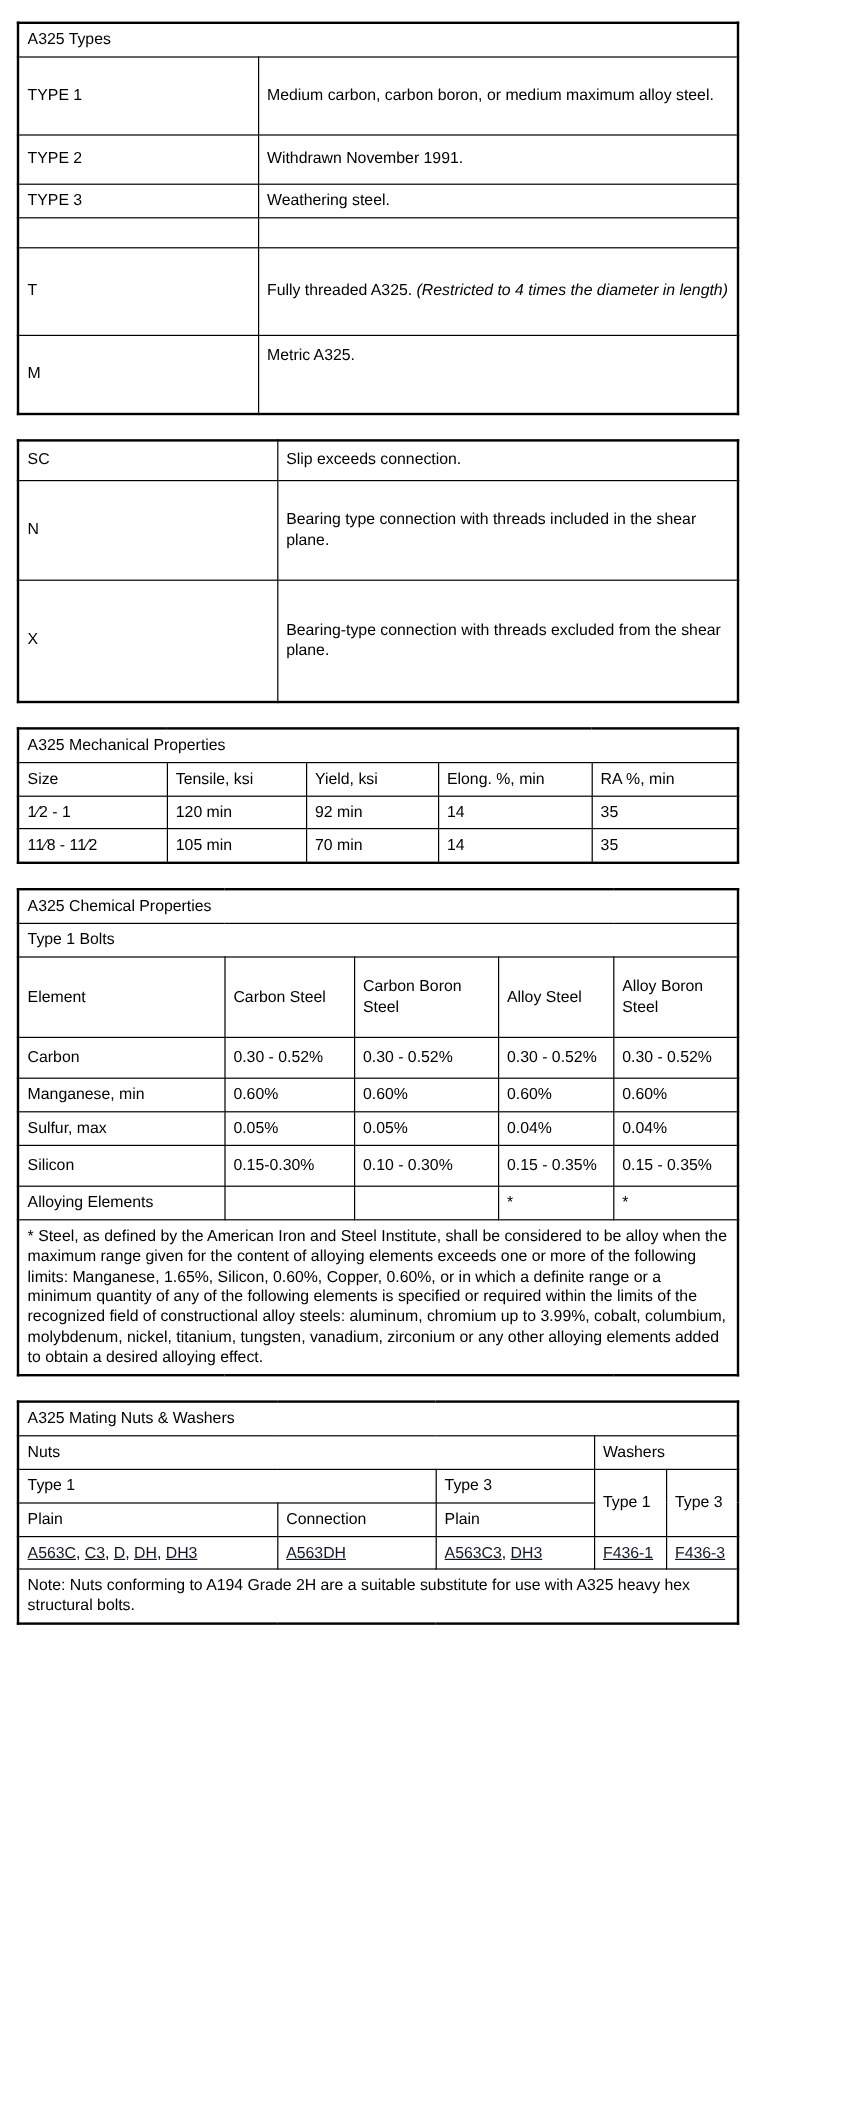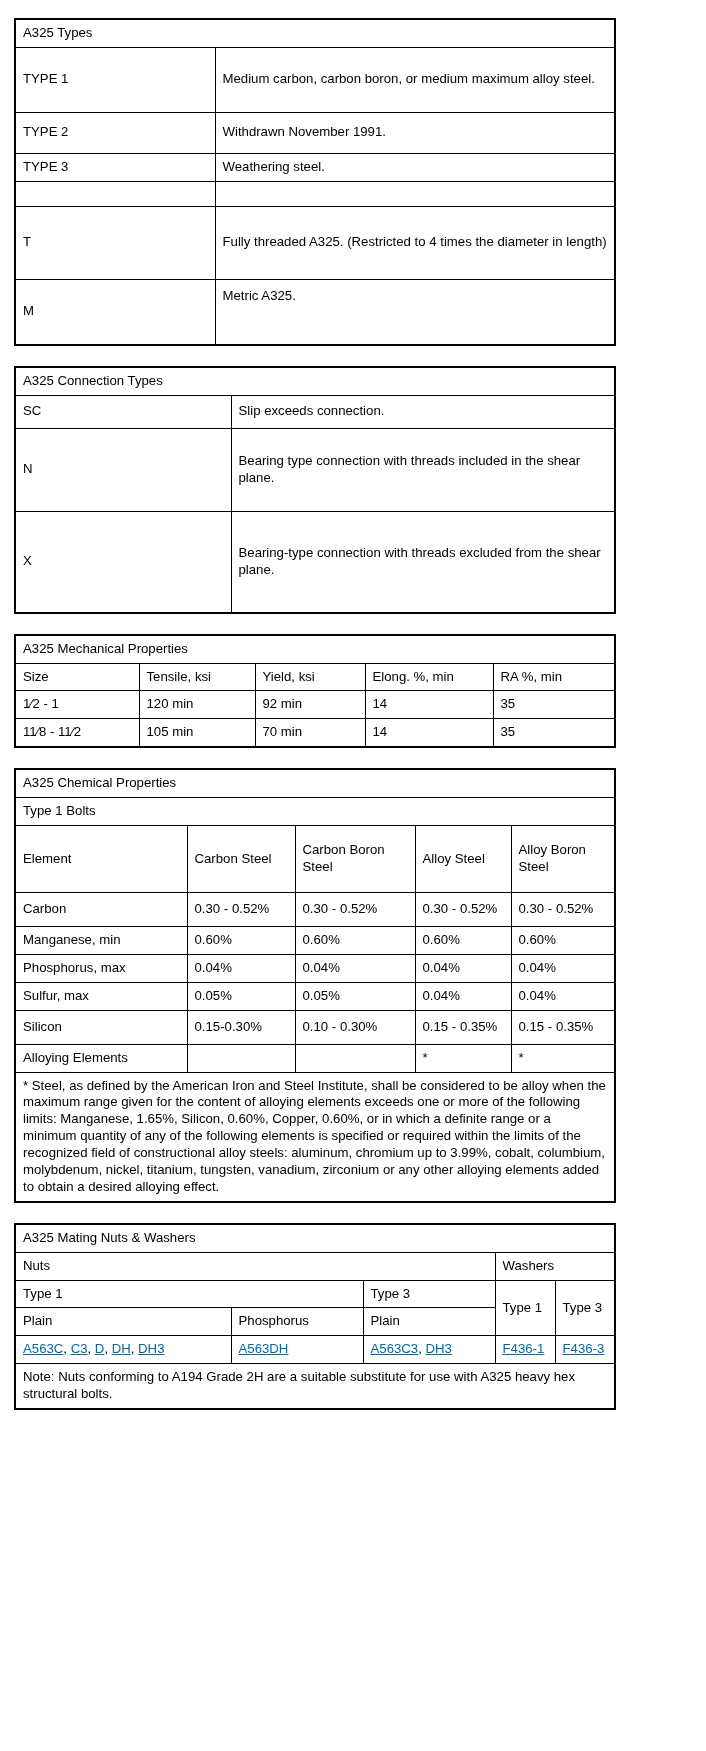--- a/index.html
+++ b/index.html
@@ -51,21 +51,21 @@
     text-align: center;
     font-weight: bold;
   }
   .ctrb {
     text-align: center;
     font-weight: bold;
   }
   .num {
     text-align: right;
   }
-  .ital { }
+  .ital { font-style: italic; }
   .gap { height: 20px; }
   .spacer-row td { height: 14px; padding: 0; }
 
   
   .t-types col.c1 { width: 200px; }
   .t-types col.c2 { width: 400px; }
   .cell-tall { height: 54px; }
   .cell-mid { height: 30px; }
   .cell-tallx { height: 62px; }
 
@@ -98,21 +98,21 @@
     text-align: left;
   }
 
   
   .t-nuts col.n1 { width: 216px; }
   .t-nuts col.n2 { width: 132px; }
   .t-nuts col.n3 { width: 132px; }
   .t-nuts col.n4 { width: 60px; }
   .t-nuts col.n5 { width: 60px; }
   .lnk {
-    color: #0369a1;
+    color: #0f172a;
     text-decoration: underline;
     cursor: pointer;
   }
   .note td {
     font-size: 13.4px;
     line-height: 1.45;
     padding: 10px 9px 12px 9px;
   }
   .tight { padding-top: 3px; padding-bottom: 3px; }
 </style>
@@ -158,23 +158,20 @@
   </table>
 
   <div class="gap"></div>
 
   <table class="tbl t-conn">
     <colgroup>
         <col class="c1">
         <col class="c2">
       </colgroup>
     <tbody>
-      <tr>
-        <td class="ttl" colspan="2">A325 Connection Types</td>
-      </tr>
       <tr>
         <td class="ctrb h-sc">SC</td>
         <td>Slip exceeds connection.</td>
       </tr>
       <tr>
         <td class="ctrb h-n">N</td>
         <td>Bearing type connection with threads included in the shear plane.</td>
       </tr>
       <tr>
         <td class="ctrb h-x">X</td>
@@ -254,27 +251,20 @@
         <td>0.30 - 0.52%</td>
       </tr>
       <tr>
         <td>Manganese, min</td>
         <td class="num">0.60%</td>
         <td class="num">0.60%</td>
         <td class="num">0.60%</td>
         <td class="num">0.60%</td>
       </tr>
       <tr>
-        <td>Phosphorus, max</td>
-        <td class="num">0.04%</td>
-        <td class="num">0.04%</td>
-        <td class="num">0.04%</td>
-        <td class="num">0.04%</td>
-      </tr>
-      <tr>
         <td>Sulfur, max</td>
         <td class="num">0.05%</td>
         <td class="num">0.05%</td>
         <td class="num">0.04%</td>
         <td class="num">0.04%</td>
       </tr>
       <tr class="rowtall">
         <td>Silicon</td>
         <td class="num">0.15-0.30%</td>
         <td class="num">0.10 - 0.30%</td>
@@ -314,21 +304,21 @@
         <td class="hd tight" colspan="2">Washers</td>
       </tr>
       <tr>
         <td class="hd tight" colspan="2">Type 1</td>
         <td class="hd tight">Type 3</td>
         <td class="hd" rowspan="2">Type 1</td>
         <td class="hd" rowspan="2">Type 3</td>
       </tr>
       <tr>
         <td class="hd tight">Plain</td>
-        <td class="hd tight">Phosphorus</td>
+        <td class="hd tight">Connection</td>
         <td class="hd tight">Plain</td>
       </tr>
       <tr>
         <td>
           <a class="lnk">A563C</a><span>, </span><a class="lnk">C3</a><span>, </span><a class="lnk">D</a><span>, </span><a class="lnk">DH</a><span>, </span><a class="lnk">DH3</a>
         </td>
         <td>
           <a class="lnk">A563DH</a>
         </td>
         <td>

